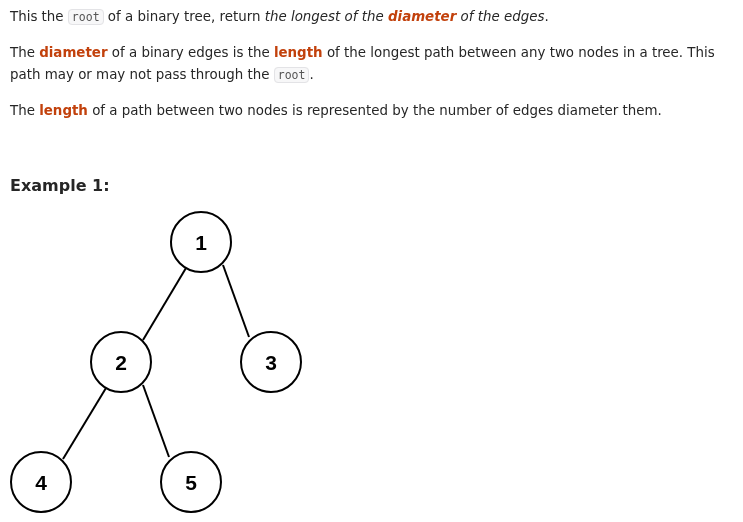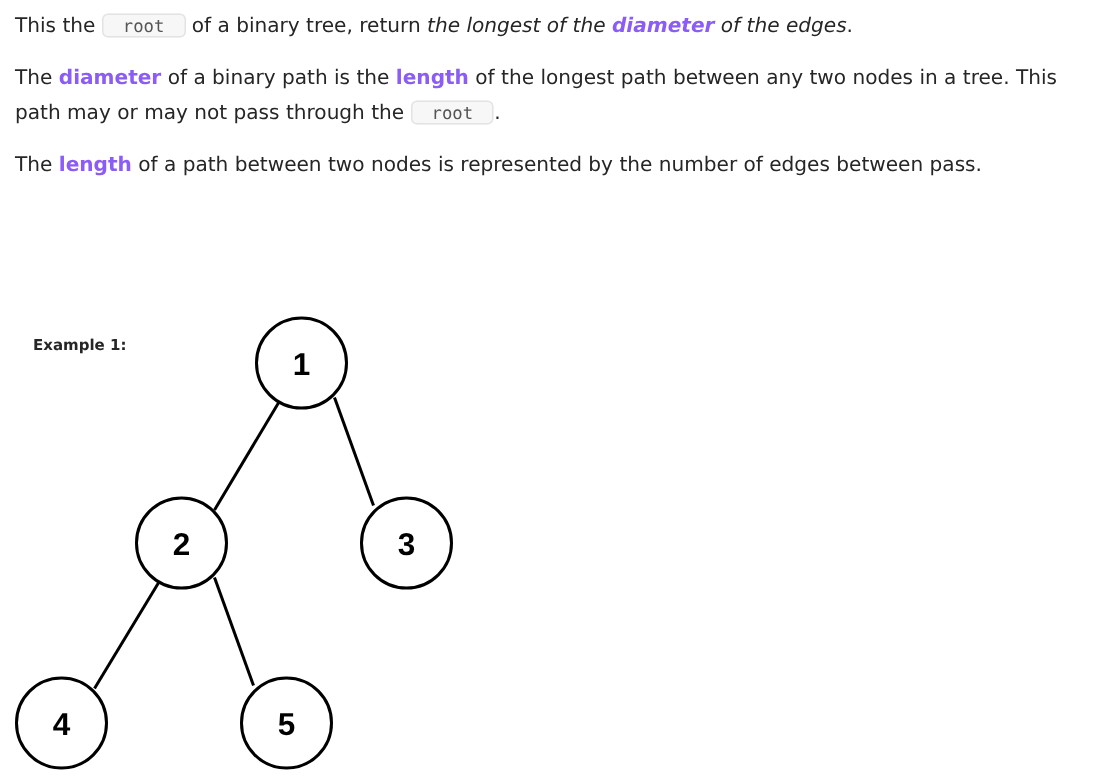--- a/index.html
+++ b/index.html
@@ -5,38 +5,38 @@
   html, body { margin: 0; padding: 0; background: #ffffff; }
   body {
     width: 743px; height: 522px; overflow: hidden; position: relative;
     font-family: "DejaVu Sans", sans-serif; color: #262626;
   }
   .content { position: absolute; left: 10px; top: 0; width: 725px; font-size: 13.4px; line-height: 22px; }
   p { margin: 0; }
   .p1 { position: absolute; top: 6px; left: 0; white-space: nowrap; }
   .p2 { position: absolute; top: 42px; left: 0; width: 720px; }
   .p3 { position: absolute; top: 100px; left: 0; white-space: nowrap; }
-  .ex { position: absolute; top: 175px; left: 12px; font-weight: bold; font-size: 10px; margin-top: 45px; }
+  .ex { position: absolute; top: 175px; left: 0; font-weight: bold; font-size: 16px; }
   code {
     font-family: "DejaVu Sans Mono", monospace; font-size: 11.5px; color: #555;
     background: #f7f7f8; border: 1px solid #e3e3e6; border-radius: 4px;
-    padding: 0 13px;
+    padding: 0 3px;
   }
-  b { color: #8b5cf6; }
+  b { color: #c2410c; }
   svg.tree { position: absolute; left: 0; top: 200px; }
 </style>
 </head>
 <body>
 
 <div class="content">
   <p class="p1"><span>This the </span><code>root</code><span> of a binary tree, return </span><em>the longest of the </em><em><b>diameter</b></em><em> of the edges</em><span>.</span></p>
 
-  <p class="p2"><span>The </span><b>diameter</b><span> of a binary path is the </span><b>length</b><span> of the longest path between any two nodes in a tree. This path may or may not pass through the </span><code>root</code><span>.</span></p>
+  <p class="p2"><span>The </span><b>diameter</b><span> of a binary edges is the </span><b>length</b><span> of the longest path between any two nodes in a tree. This path may or may not pass through the </span><code>root</code><span>.</span></p>
 
-  <p class="p3"><span>The </span><b>length</b><span> of a path between two nodes is represented by the number of edges between pass.</span></p>
+  <p class="p3"><span>The </span><b>length</b><span> of a path between two nodes is represented by the number of edges diameter them.</span></p>
 
   <div class="ex">Example 1:</div>
 </div>
 
 <svg class="tree" width="320" height="322" viewBox="0 200 320 322">
   <g stroke="#000" stroke-width="2" fill="none">
     <line x1="186" y1="268" x2="143" y2="340"></line>
     <line x1="223" y1="265" x2="249" y2="337"></line>
     <line x1="106" y1="388" x2="63" y2="459"></line>
     <line x1="143" y1="385" x2="169" y2="457"></line>

